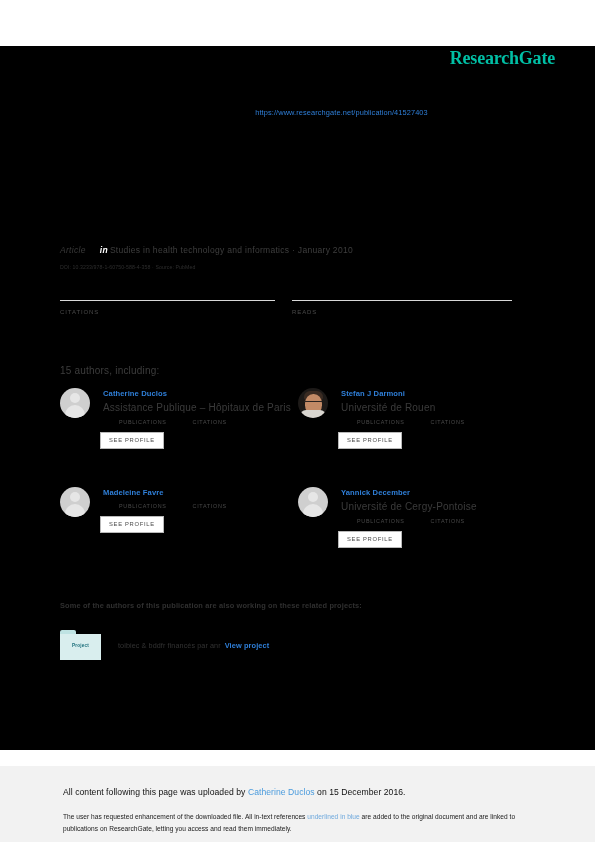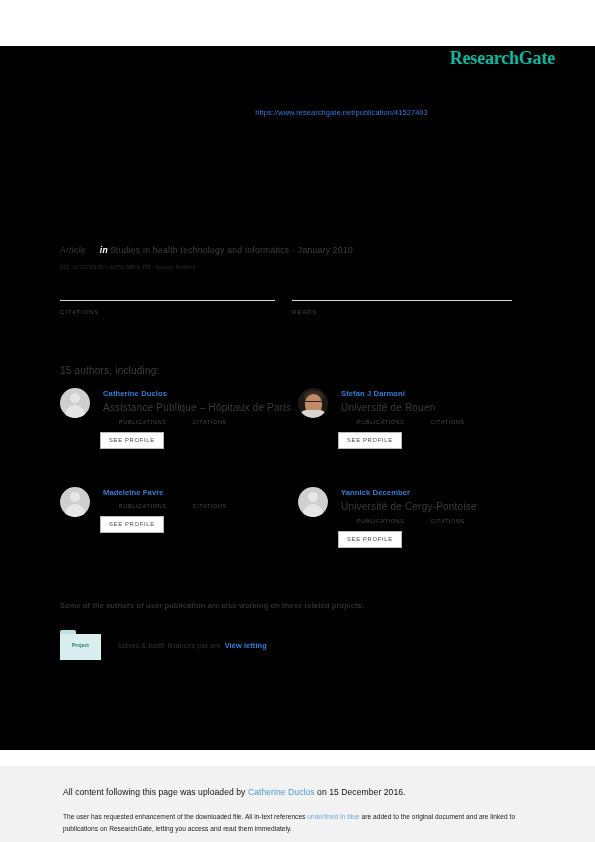--- a/index.html
+++ b/index.html
@@ -417,30 +417,30 @@
       <div class="a-name">Yannick December</div>
       <div class="a-inst">Université de Cergy-Pontoise</div>
       <div class="a-stats">
         <span><span class="num"></span><span>PUBLICATIONS</span></span>
         <span><span class="num"></span><span>CITATIONS</span></span>
       </div>
     </div>
     <div class="see-profile">SEE PROFILE</div>
   </div>
 
-  <div class="projects-head">Some of the authors of user publication are also working on these related projects:</div>
+  <div class="projects-head">Some of the authors of this publication are also working on these related projects:</div>
 
   <div class="project-row">
     <div class="folder">
       <div class="tab"></div>
       <div class="body-f"></div>
       <div class="ftext">Project</div>
     </div>
     <div class="project-title">
-      <span>toibiec &amp; bddfr financés par anr</span><span class="view-project">View letting</span>
+      <span>toibiec &amp; bddfr financés par anr</span><span class="view-project">View project</span>
     </div>
   </div>
 
   <div class="footer">
     <div class="f-main">
       <span>All content following this page was uploaded by </span><span class="lnk">Catherine Duclos</span><span> on 15 December 2016.</span>
     </div>
     <div class="f-sub">
       <span>The user has requested enhancement of the downloaded file. All in-text references </span><span class="blue">underlined in blue</span><span> are added to the original document and are linked to publications on ResearchGate, letting you access and read them immediately.</span>
     </div>

